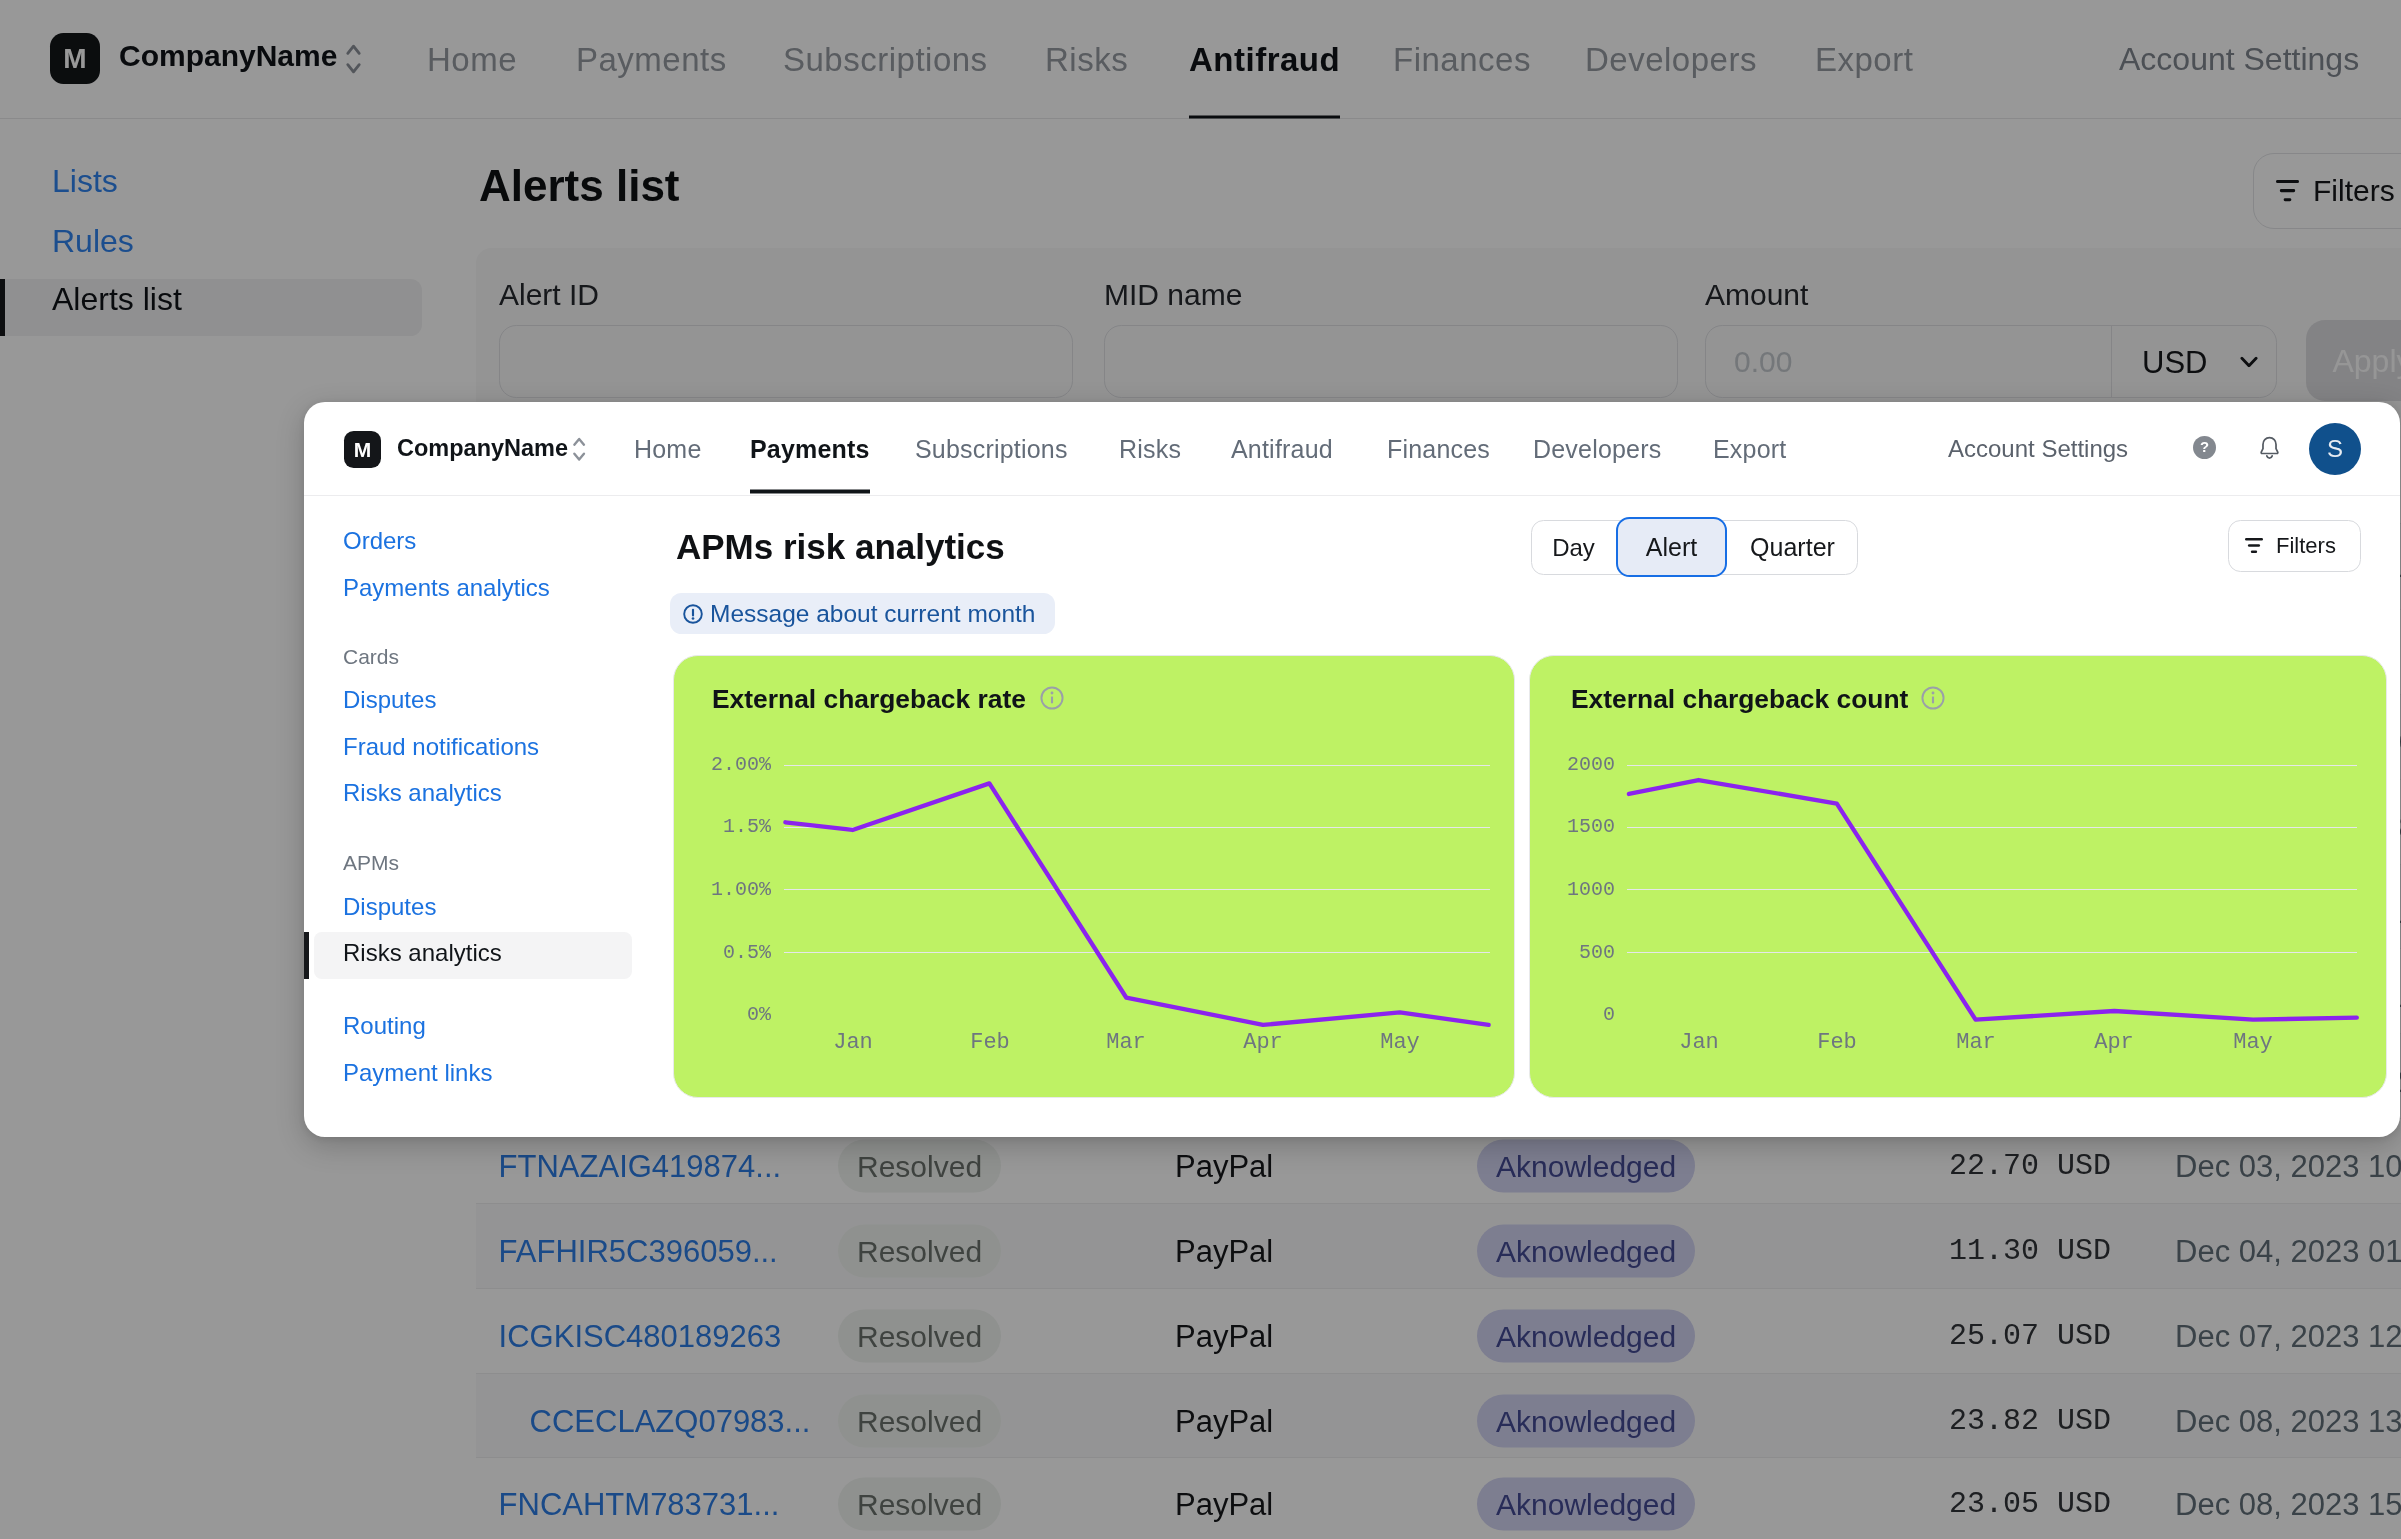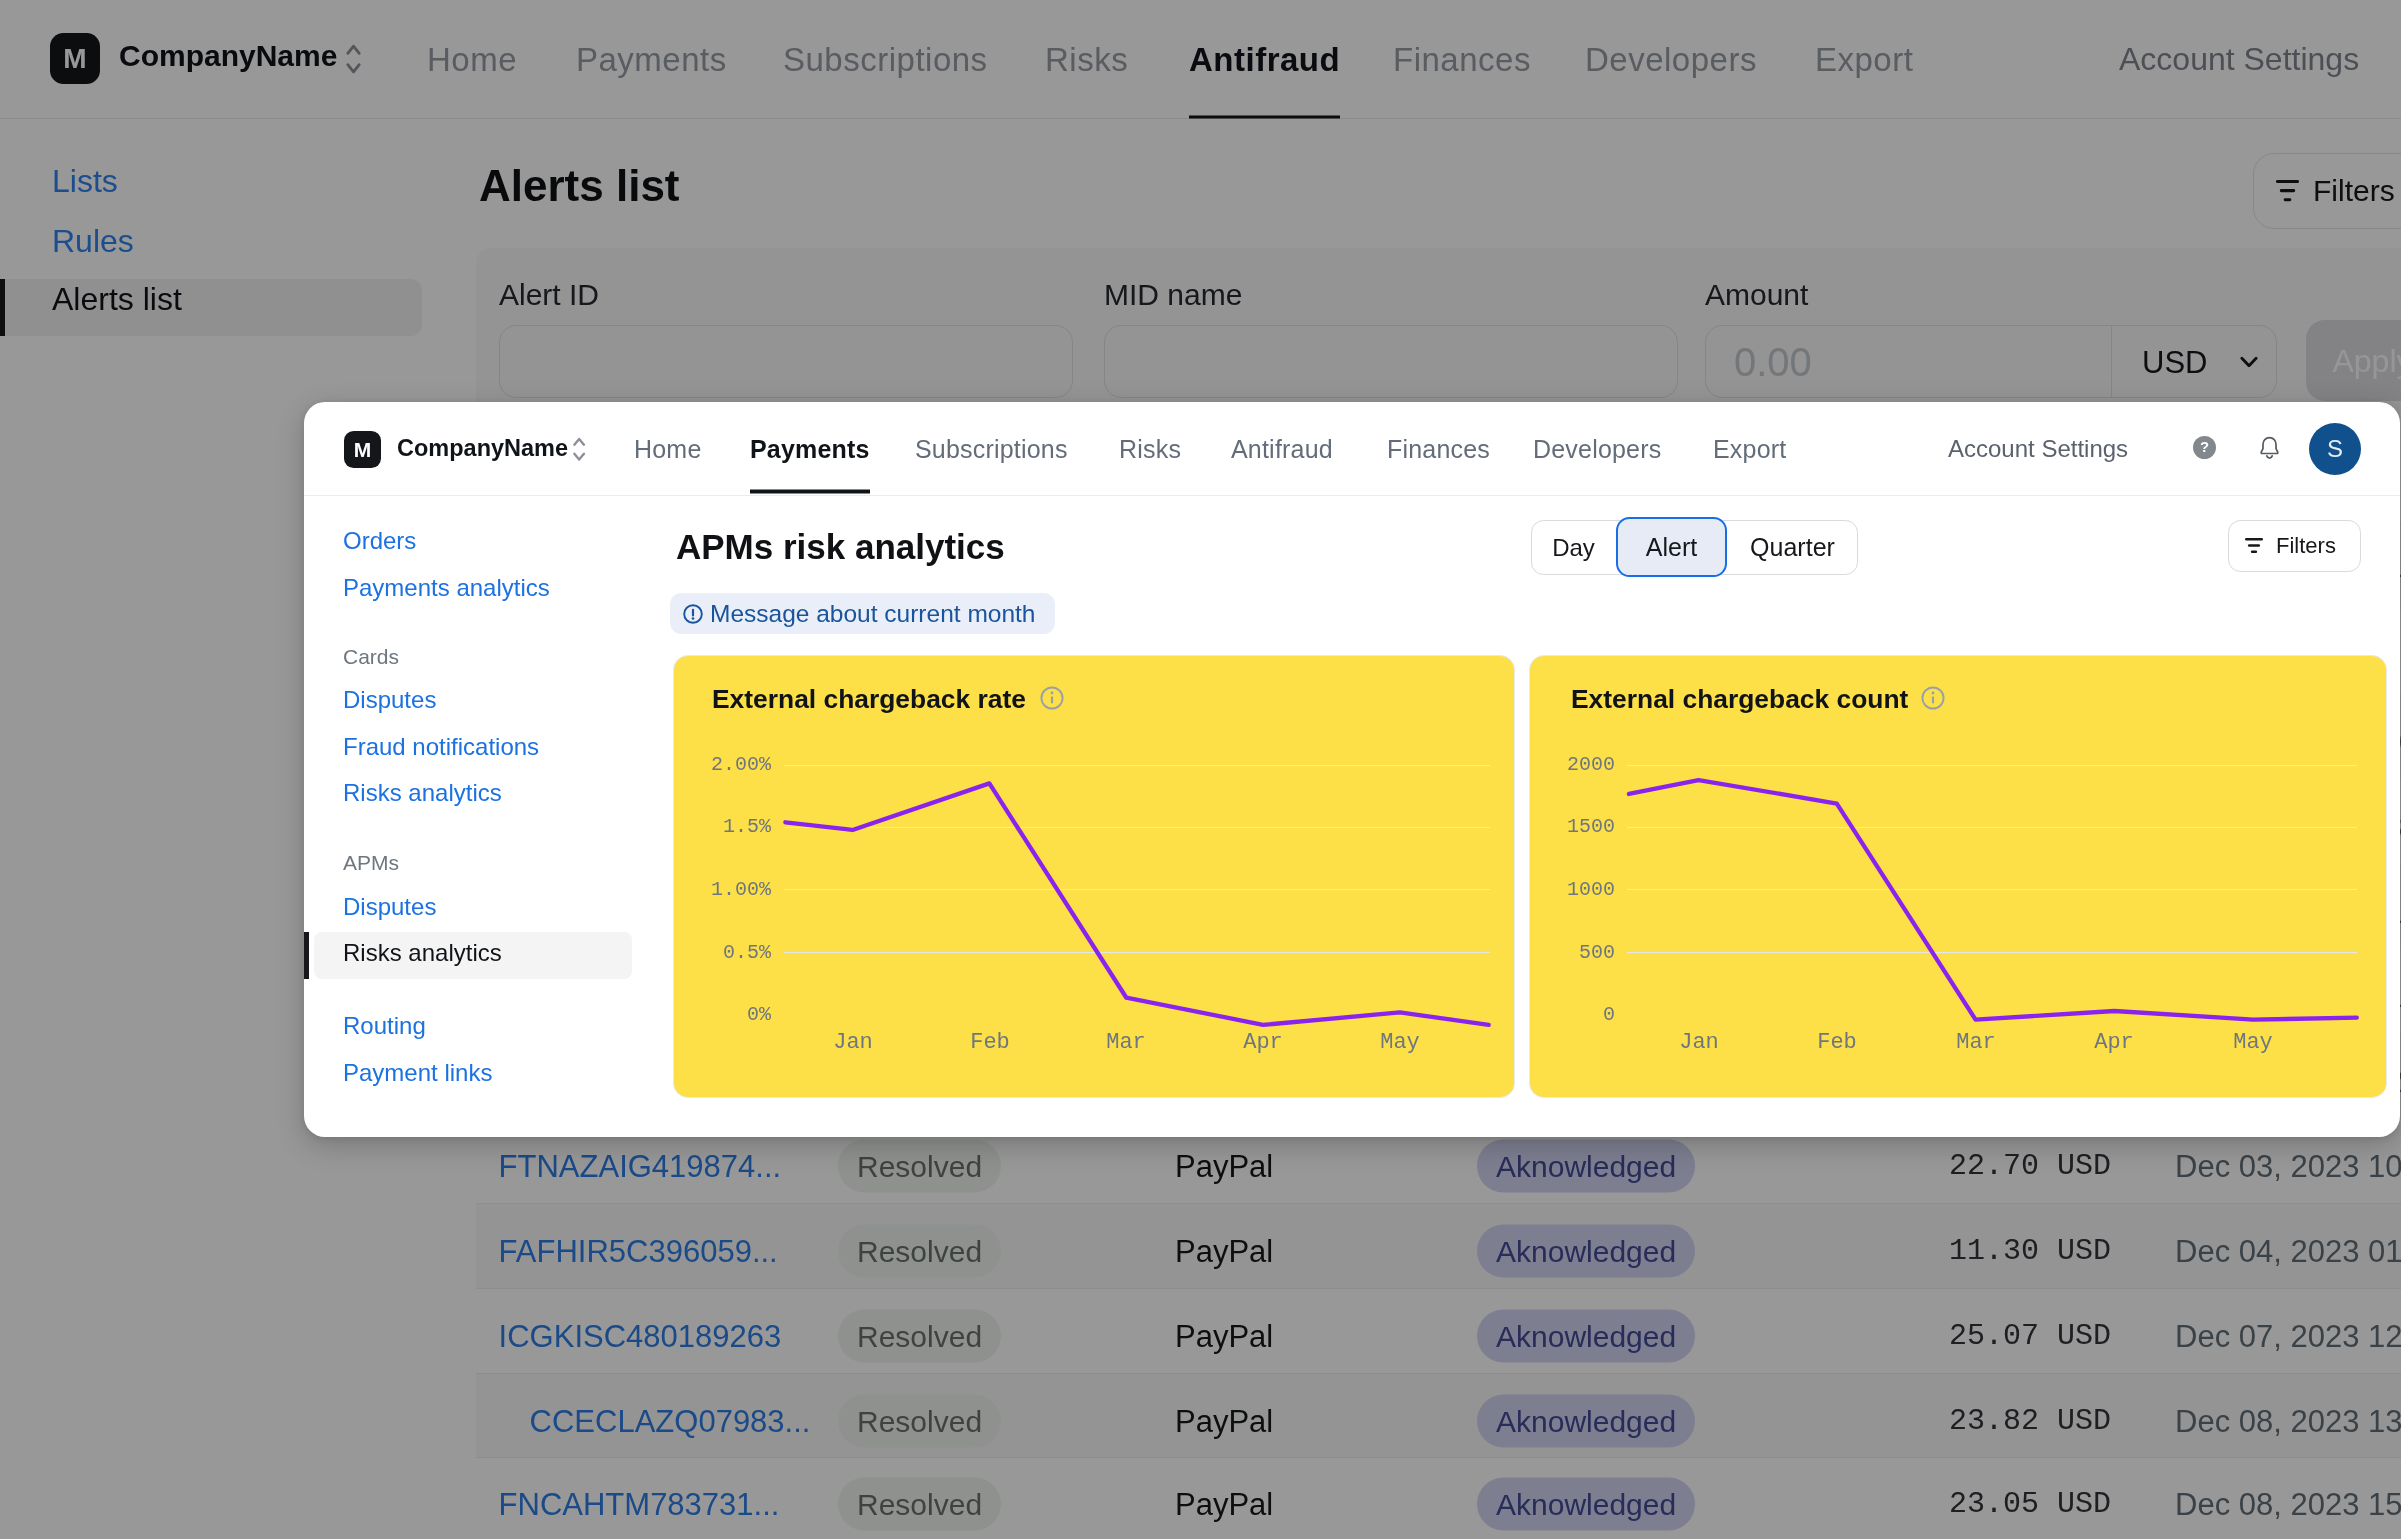--- a/index.html
+++ b/index.html
@@ -5,21 +5,21 @@
   * { margin:0; padding:0; box-sizing:border-box; }
   html,body { width:2704px; height:1540px; overflow:hidden; }
   body { font-family:"Liberation Sans", sans-serif; background:#fff; position:relative; }
   .abs { position:absolute; }
   .mono { font-family:"Liberation Mono", monospace; }
   .link { color:#1b72e0; }
   .row .link { color:#2d7de4; }
   .vc { top:50%; transform:translateY(-50%); position:absolute; line-height:1; }
   .pill { line-height:53px; border-radius:26.4px; padding:0 19px; font-size:30px; font-weight:500; }
   .row .vc { top:calc(50% + 4.8px); }
-  .card { position:absolute; border:1px solid #e8e9eb; border-radius:15px; background:#fde047; }
+  .card { position:absolute; border:1px solid #e8e9eb; border-radius:25px; background:#bef264; }
   .ylab { position:absolute; left:0; text-align:right; font-family:"Liberation Mono", monospace; font-size:20px; color:#6e7680; line-height:22px; }
   .xlab { position:absolute; font-family:"Liberation Mono", monospace; font-size:22px; color:#6e7680; line-height:22px; width:72px; text-align:center; }
   .grid { position:absolute; height:1px; background:#e5e7ea; }
 
   
   #page { position:absolute; inset:0; background:#fff; }
   .nav { position:absolute; top:0; left:0; width:2704px; height:119px; border-bottom:1px solid #e7e8ea; background:#fff; }
   .logo { position:absolute; background:#141619; color:#fff; font-weight:bold; display:flex; align-items:center; justify-content:center; }
   .navitems { position:absolute; display:flex; color:#959aa1; }
   .navitems span.on { color:#101418; font-weight:bold; }
@@ -72,21 +72,21 @@
     <span class="vc" style="left:59px; font-size:30px; font-weight:500; color:#16181b; line-height:1;">Filters</span>
   </div>
 
   <div class="abs" style="left:476px; top:248px; width:2169px; height:177px; background:#f8f8f9; border-radius:15.4px;"></div>
   <div class="abs" style="left:499px; top:280px; font-size:30px; font-weight:500; color:#26292e; line-height:1;">Alert ID</div>
   <div class="abs" style="left:499px; top:325px; width:574px; height:73px; border:1.4px solid #dfe0e3; border-radius:17.3px;"></div>
   <div class="abs" style="left:1104px; top:280px; font-size:30px; font-weight:500; color:#26292e; line-height:1;">MID name</div>
   <div class="abs" style="left:1104px; top:325px; width:574px; height:73px; border:1.4px solid #dfe0e3; border-radius:17.3px;"></div>
   <div class="abs" style="left:1705px; top:280px; font-size:30px; font-weight:500; color:#26292e; line-height:1;">Amount</div>
   <div class="abs" style="left:1705px; top:325px; width:572px; height:73px; border:1.4px solid #dfe0e3; border-radius:17.3px;">
-    <span class="vc" style="left:28px; font-size:40px; color:#c3c8cd; line-height:1;">0.00</span>
+    <span class="vc" style="left:28px; font-size:30px; color:#c3c8cd; line-height:1;">0.00</span>
     <div class="abs" style="left:405px; top:0; bottom:0; width:1.4px; background:#dfe0e3;"></div>
     <span class="vc" style="left:436px; font-size:31px; font-weight:500; color:#16181b; line-height:1;">USD</span>
     <svg class="vc" style="left:534px;" width="18" height="11.5" viewBox="0 0 38 24">
         <path d="M4 4 L19 20 L34 4" fill="none" stroke="#16181b" stroke-width="6" stroke-linecap="round" stroke-linejoin="round"></path>
       </svg>
   </div>
   <div class="abs" style="left:2306px; top:320px; width:133px; height:81px; background:#dcdcdf; border-radius:19px; display:flex; align-items:center; justify-content:center;">
     <span style="font-size:32px; font-weight:500; color:#fbfbfc; line-height:1;">Apply</span>
   </div>
 

